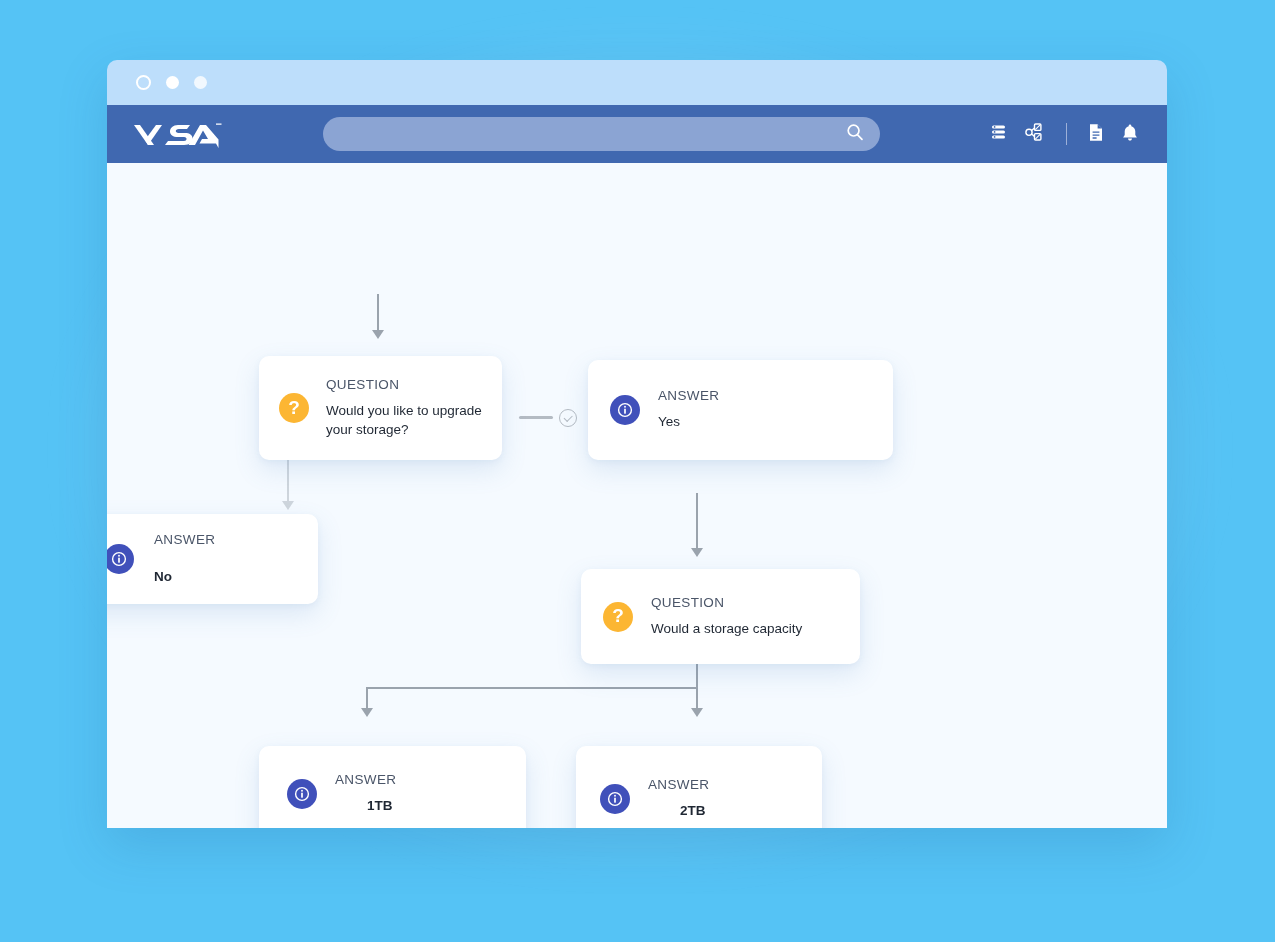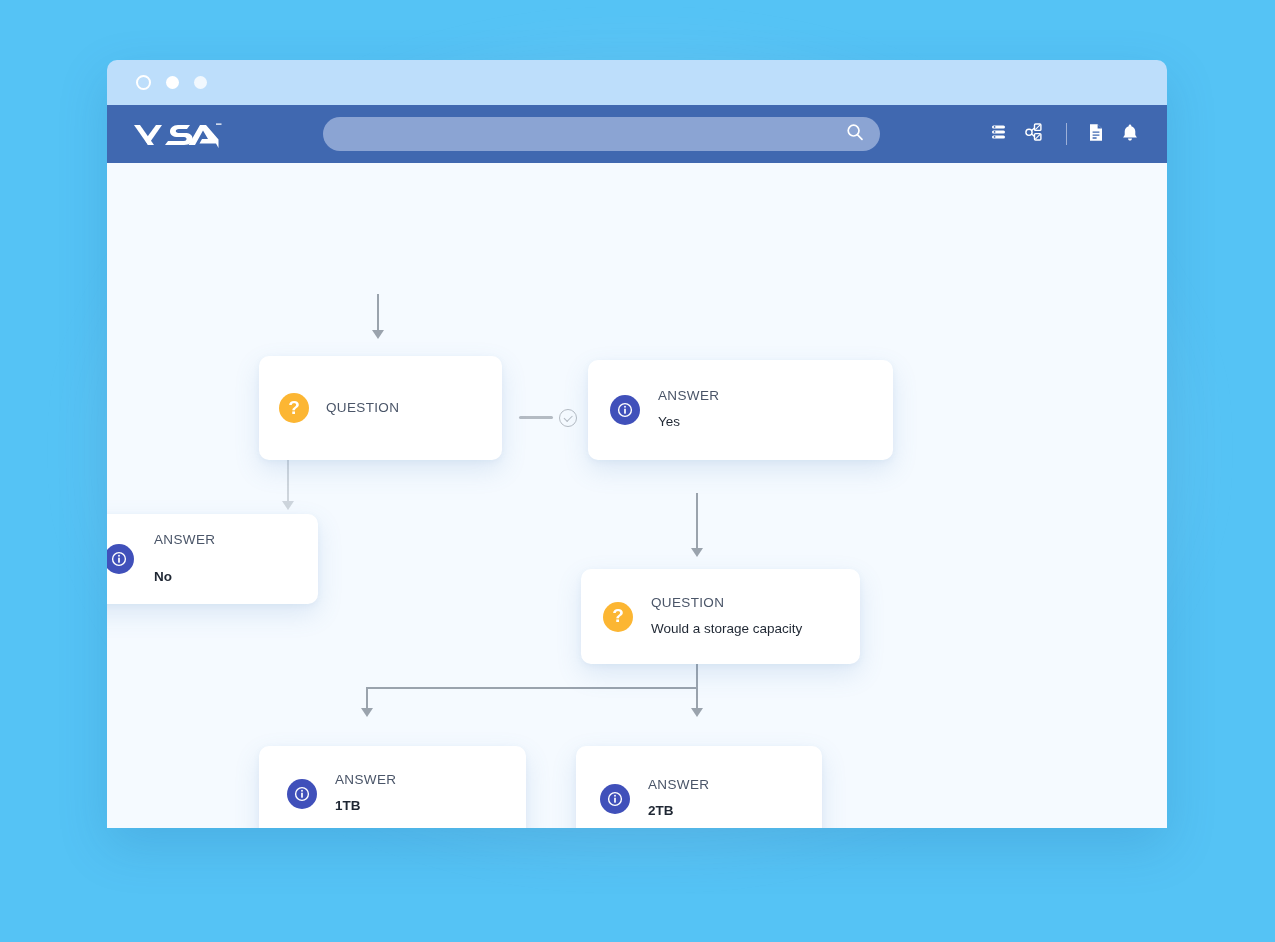--- a/index.html
+++ b/index.html
@@ -174,21 +174,21 @@
     letter-spacing: 0.35px;
     line-height: 1.2;
   }
   .value {
     font-size: 13.5px;
     color: #1f2733;
     line-height: 1.36;
     margin-top: 9px;
   }
   .value.tight { margin-top: 20px; font-weight: bold; }
-  .value.bold { font-weight: bold; }
+  .value.bold { font-weight: bold; margin-left: 32px; }
 
   
   #card-q1   { left: 152px; top: 193px;  width: 243px; height: 104px; padding: 0 20px; }
   #card-yes  { left: 481px; top: 197px;  width: 305px; height: 100px; padding: 0 22px; }
   #card-no   { left: -37px; top: 351px;  width: 248px; height: 90px;  padding: 0 34px; }
   #card-q2   { left: 474px; top: 406px;  width: 279px; height: 95px;  padding: 0 22px; }
   #card-1tb  { left: 152px; top: 583px;  width: 267px; height: 95px;  padding: 0 28px; }
   #card-2tb  { left: 469px; top: 583px;  width: 246px; height: 105px; padding: 0 24px; }
 
   #card-q1 .body { margin-left: 17px; }
@@ -349,20 +349,21 @@
         <div class="line-v" style="left:259px; top:524px; height:24px;"></div>
         <div class="arrowhead" style="left:254px; top:545px;"></div>
         <div class="line-v" style="left:589px; top:524px; height:24px;"></div>
         <div class="arrowhead" style="left:584px; top:545px;"></div>
       </div>
 
       <div class="card" id="card-q1">
         <div class="badge q">?</div>
         <div class="body">
           <div class="kicker">QUESTION</div>
+          <div class="value">Would you like to upgrade your storage?</div>
         </div>
       </div>
 
       <div class="card" id="card-yes">
         <div class="badge a">
           <svg width="18" height="18" viewBox="0 0 18 18" fill="none">
             <circle cx="9" cy="9" r="6.4" stroke="#ffffff" stroke-width="1.4"></circle>
             <circle cx="9" cy="5.8" r="0.95" fill="#ffffff"></circle>
             <rect x="8.15" y="7.6" width="1.7" height="5.2" rx="0.85" fill="#ffffff"></rect>
           </svg>

